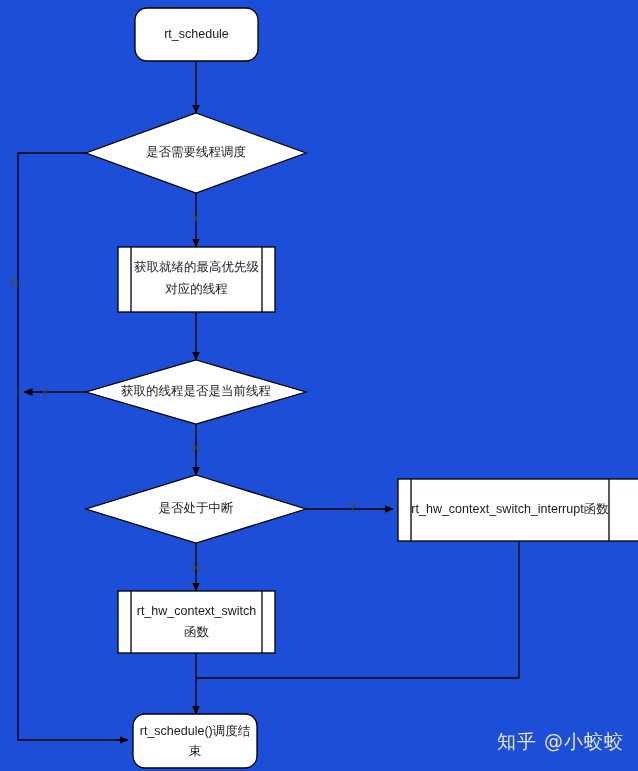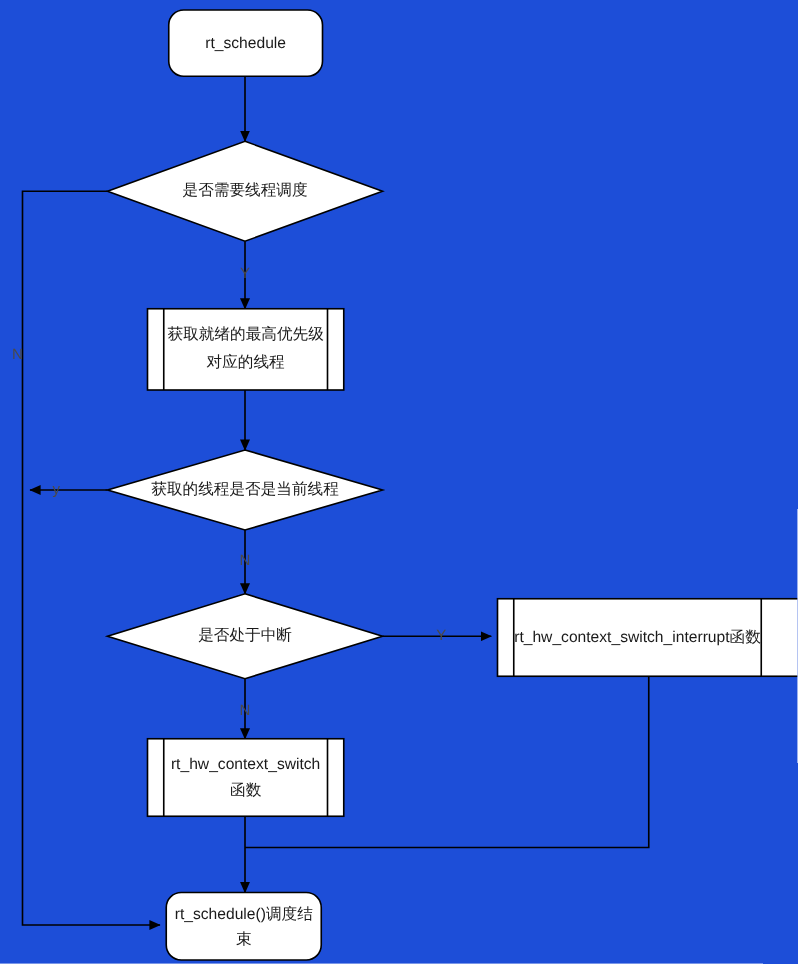--- a/index.html
+++ b/index.html
@@ -153,14 +153,15 @@
 
     <text class="edge-label" x="45" y="392">y</text>
 
     <text class="edge-label" x="196" y="449">N</text>
 
     <text class="edge-label" x="353" y="509">Y</text>
 
     <text class="edge-label" x="196" y="569">N</text>
   </svg>
 
+  <div class="watermark">知乎 @小蛟蛟</div>
 
 </div>
 
 </body></html>

